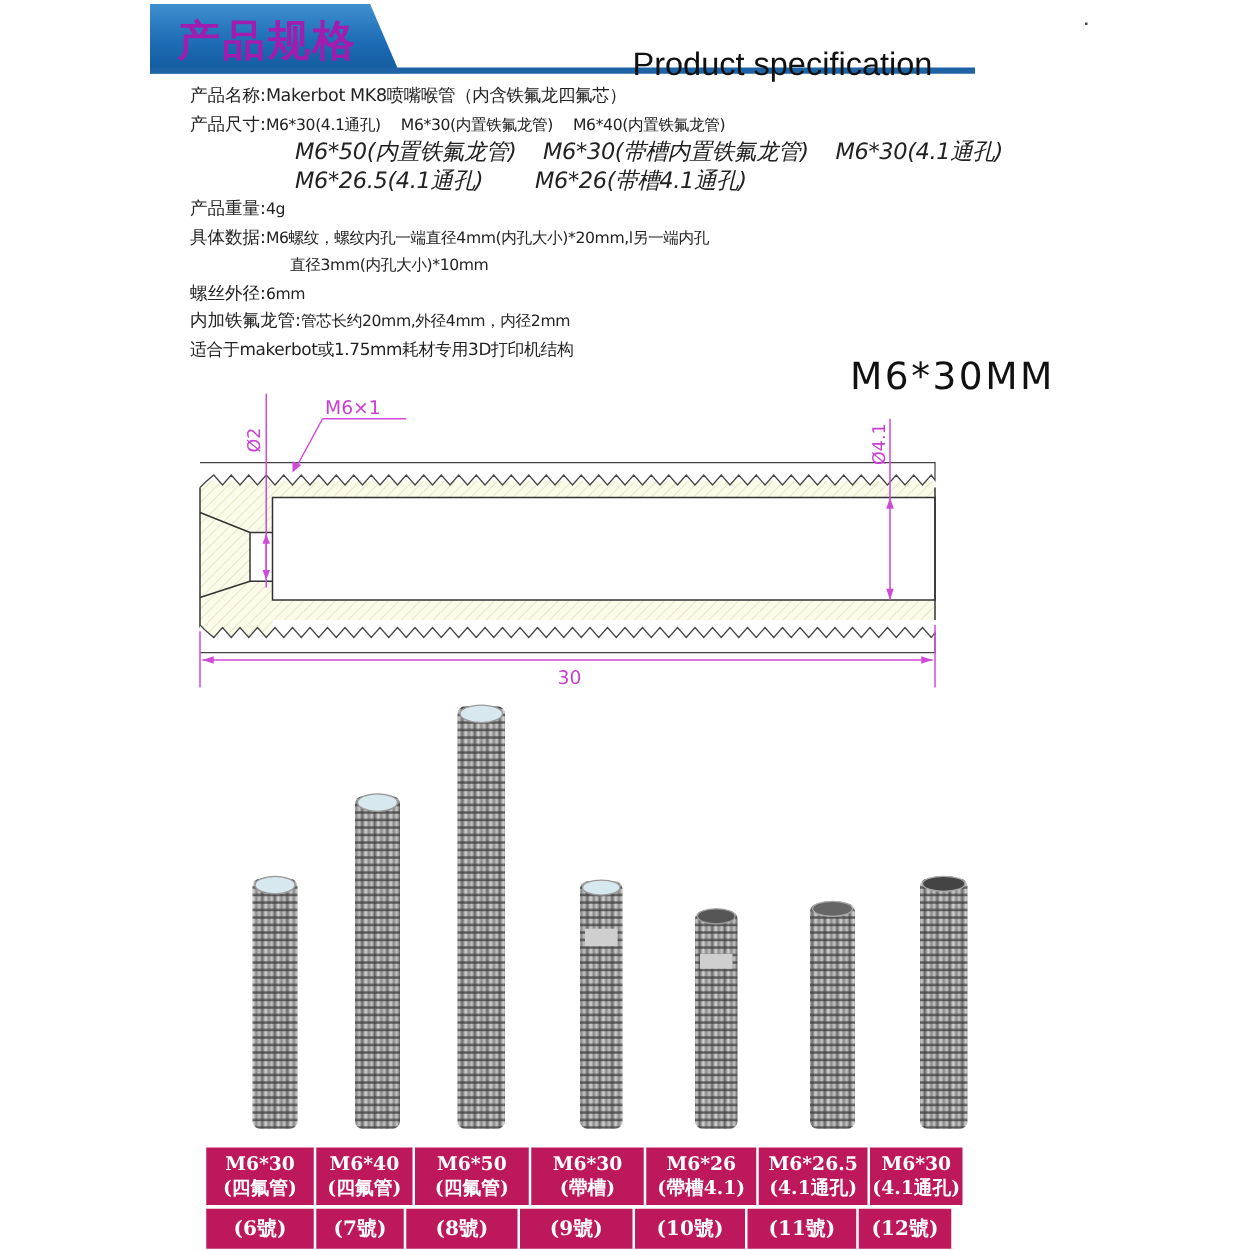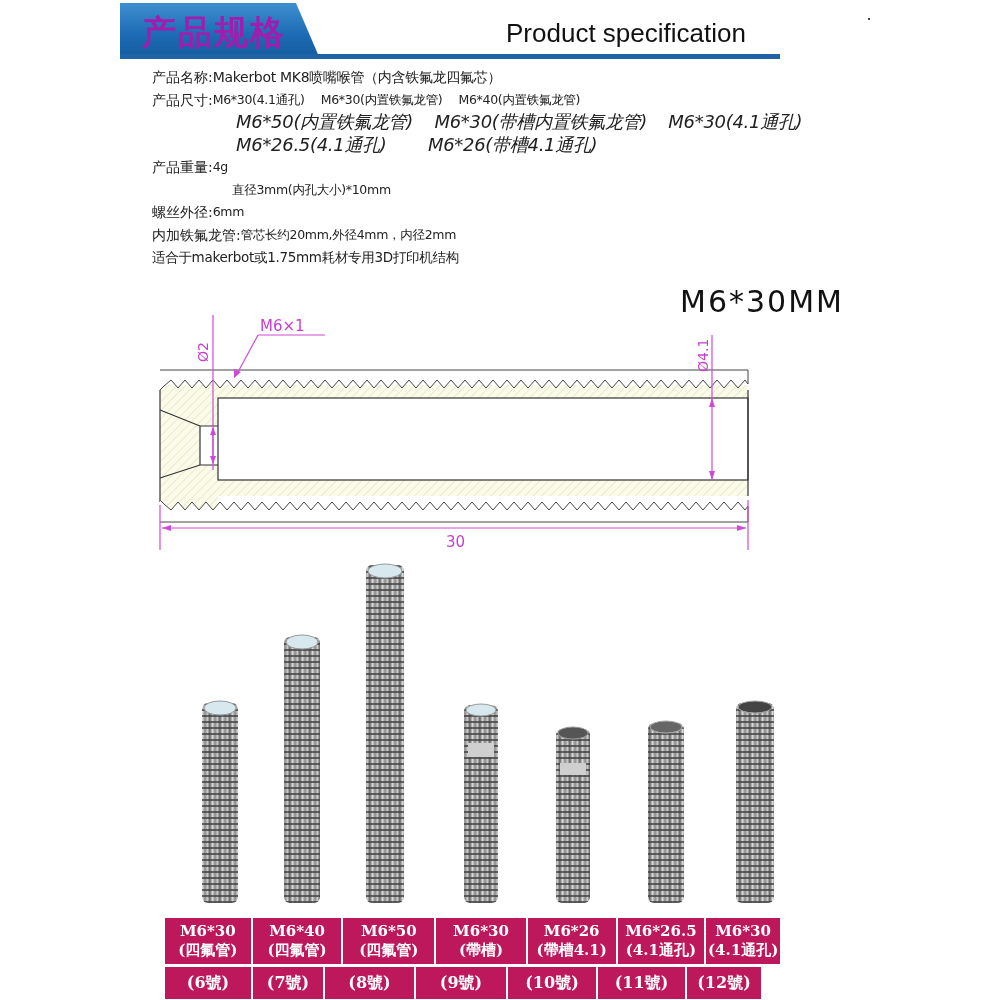--- a/index.html
+++ b/index.html
@@ -12,21 +12,21 @@
     position: absolute; left: 0; top: 3px; width: 200px; height: 56px;
     background: linear-gradient(180deg, #3f8fd0 0%, #1d6cb5 55%, #135a9c 100%);
     clip-path: polygon(0 0, 88% 0, 100% 100%, 0 100%);
   }
   .header-line { position: absolute; left: 0; top: 54px; width: 660px; height: 5px; background: #1d63a5; }
   .header-cn {
     position: absolute; left: 22px; top: 10px; font-size: 34px; font-weight: bold;
     color: #a21caf; letter-spacing: 2px; font-family: "DejaVu Sans", sans-serif;
   }
   .header-en {
-    position: absolute; left: 386px; top: 18px; font-size: 26px; color: #111;
+    position: absolute; left: 386px; top: 36px; font-size: 26px; color: #111;
     font-family: "Liberation Sans", sans-serif;
   }
   .corner-dot { position: absolute; left: 868px; top: 18px; width: 2px; height: 2px; background: #444; }
 
   
   .specs { position: absolute; left: 152px; top: 66px; width: 640px; font-size: 14px; line-height: 22.5px; color: #222; font-family: "DejaVu Sans", sans-serif; }
   .spec-row { display: flex; white-space: nowrap; }
   .spec-label { flex: none; }
   .spec-val { font-size: 12.5px; letter-spacing: -0.3px; }
   .spec-indent { padding-left: 84px; font-size: 18px; letter-spacing: -0.3px; white-space: nowrap; font-style: italic; }
@@ -87,20 +87,24 @@
     <span>M6*30(带槽内置铁氟龙管)</span><span class="spec-gap"></span>
     <span>M6*30(4.1通孔)</span>
   </div>
   <div class="spec-indent">
     <span>M6*26.5(4.1通孔)</span><span class="spec-gap" style="width:36px"></span>
     <span>M6*26(带槽4.1通孔)</span>
   </div>
   <div class="spec-row">
     <span class="spec-label">产品重量:</span>
     <span class="spec-val">4g</span>
+  </div>
+  <div class="spec-row">
+    <span class="spec-label">具体数据:</span>
+    <span class="spec-val">M6螺纹，螺纹内孔一端直径4mm(内孔大小)*20mm,l另一端内孔</span>
   </div>
   <div class="spec-indent2">直径3mm(内孔大小)*10mm</div>
   <div class="spec-row">
     <span class="spec-label">螺丝外径:</span>
     <span class="spec-val">6mm</span>
   </div>
   <div class="spec-row">
     <span class="spec-label">内加铁氟龙管:</span>
     <span class="spec-val">管芯长约20mm,外径4mm，内径2mm</span>
   </div>
@@ -219,21 +223,21 @@
     <ellipse cx="575" cy="152" rx="17" ry="6" fill="#444" stroke="#aaa"></ellipse>
   </g>
 </svg>
 
 <div class="labels">
   <div class="label-row row-top">
     <div class="label-cell" style="width:86px">
       <span class="lc-line">M6*30</span>
       <span class="lc-line">(四氟管)</span>
     </div>
-    <div class="label-cell" style="width:89px">
+    <div class="label-cell" style="width:77px">
       <span class="lc-line">M6*40</span>
       <span class="lc-line">(四氟管)</span>
     </div>
     <div class="label-cell" style="width:91px">
       <span class="lc-line">M6*50</span>
       <span class="lc-line">(四氟管)</span>
     </div>
     <div class="label-cell" style="width:90px">
       <span class="lc-line">M6*30</span>
       <span class="lc-line">(帶槽)</span>

